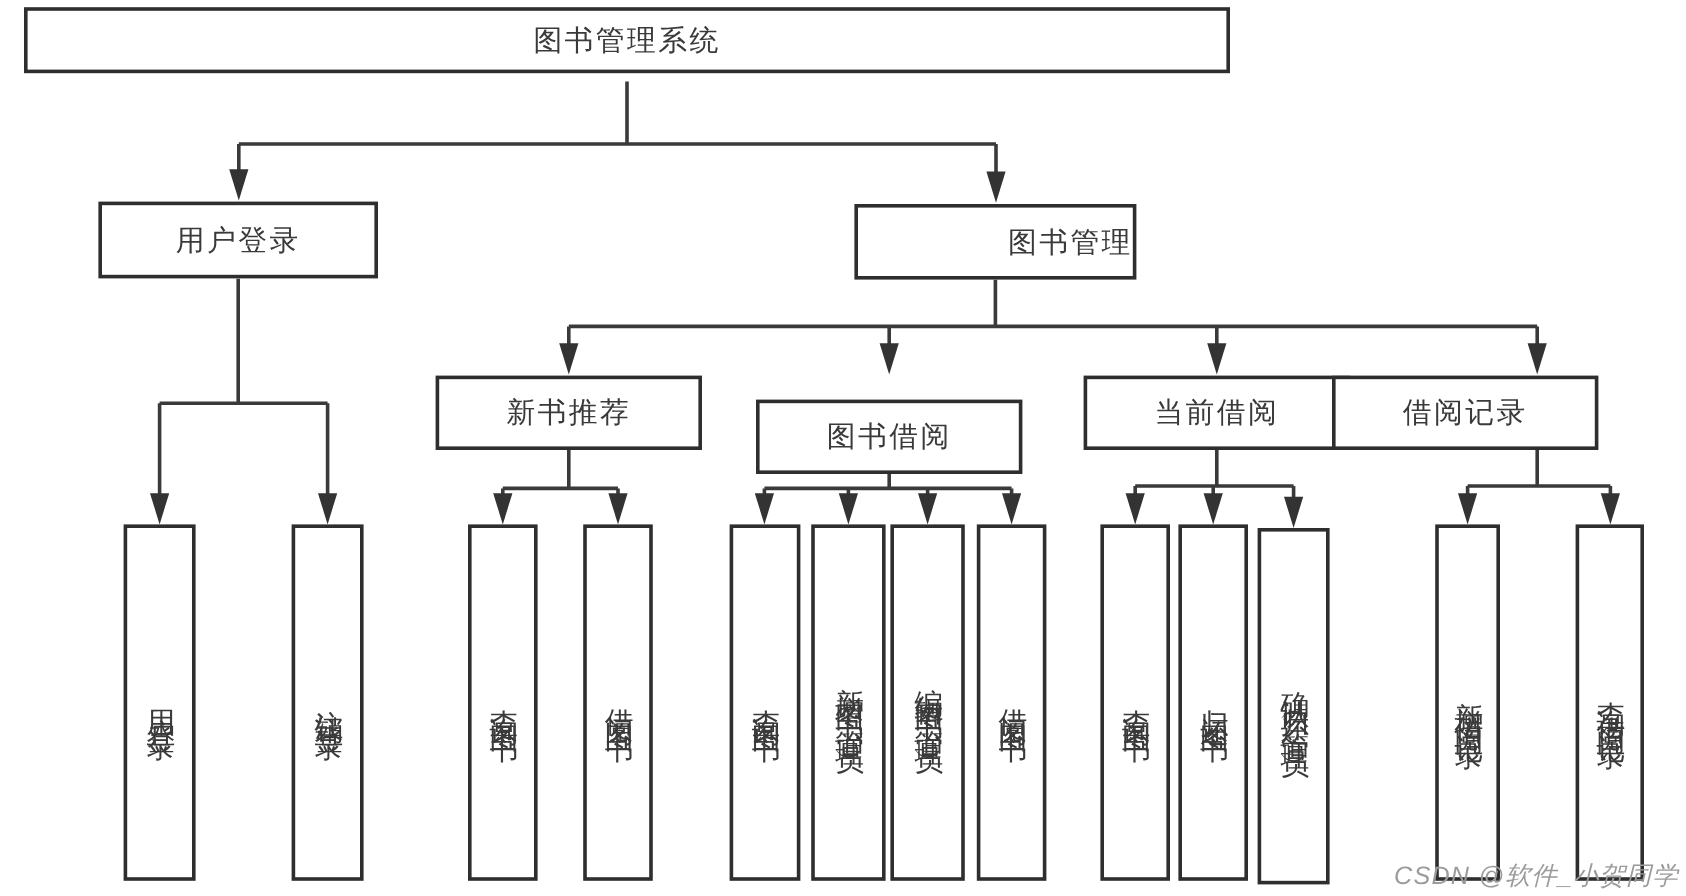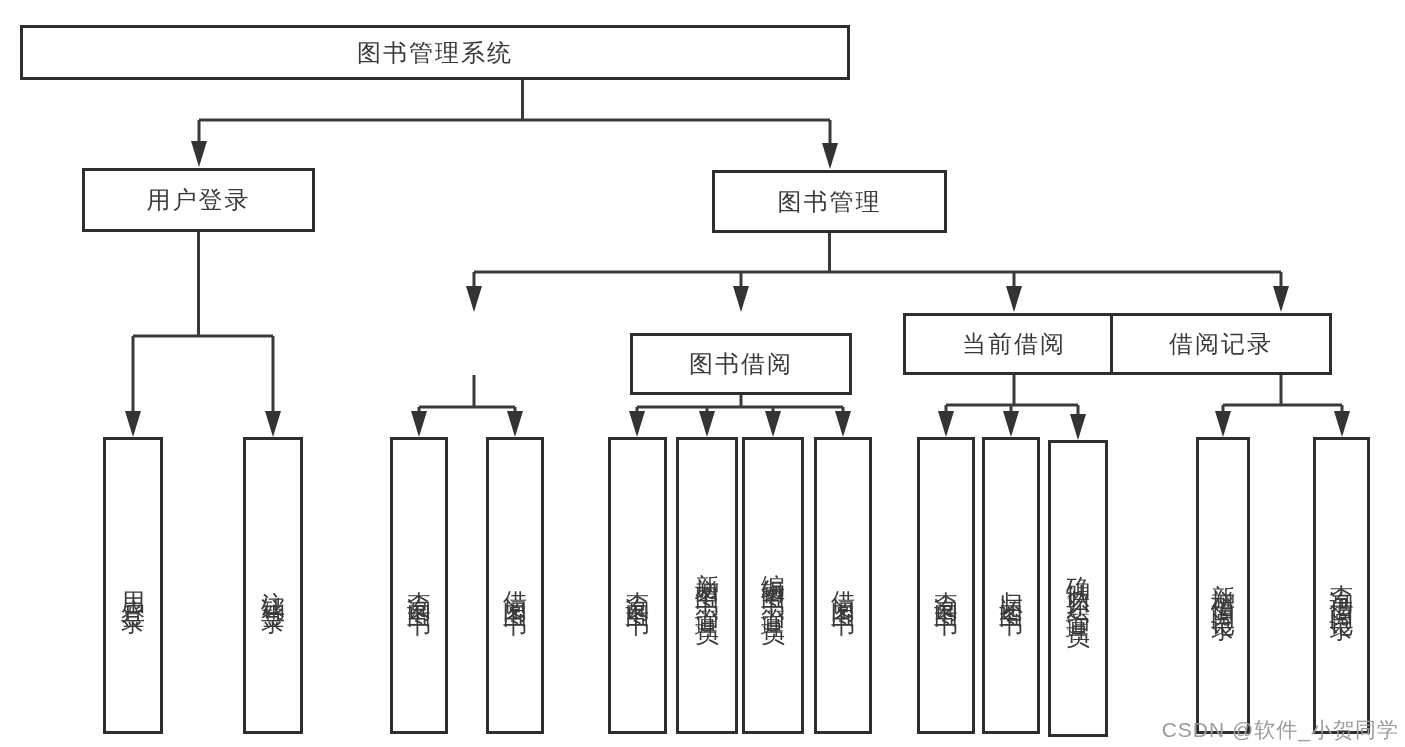--- a/index.html
+++ b/index.html
@@ -55,20 +55,21 @@
     white-space: nowrap;
   }
   .watermark {
     position: absolute;
     right: 6px;
     bottom: 3px;
     font-size: 21px;
     color: #9b9b9b;
     letter-spacing: 1px;
     z-index: 3;
+    font-style: italic;
   }
 </style>
 </head>
 <body>
 
 <div class="canvas">
 
   <svg class="connectors" viewBox="0 0 1405 747" xmlns="http://www.w3.org/2000/svg">
     <g stroke="#3a3a3a" stroke-width="3" fill="none">
 
@@ -102,31 +103,34 @@
       <polygon points="765,411 781,411 773,437"></polygon>
       <polygon points="835,411 851,411 843,437"></polygon>
       <polygon points="938,411 954,411 946,437"></polygon>
       <polygon points="1003,411 1019,411 1011,437"></polygon>
       <polygon points="1070,414 1086,414 1078,440"></polygon>
       <polygon points="1215,411 1231,411 1223,437"></polygon>
       <polygon points="1334,411 1350,411 1342,437"></polygon>
     </g>
   </svg>
 
-  <div class="hbox" style="left:20px; top:25px; width:830px; height:55px;">
+  <div class="hbox" style="left:20px; top:6px; width:1005px; height:55px;">
     <span>图书管理系统</span>
   </div>
 
   <div class="hbox" style="left:82px; top:168px; width:233px; height:64px;">
     <span>用户登录</span>
   </div>
-  <div class="hbox" style="left:712px; top:170px; width:235px; height:63px;">
+  <div class="hbox" style="left:712px; top:170px; width:235px; height:63px;justify-content:flex-end;">
     <span>图书管理</span>
   </div>
 
+  <div class="hbox" style="left:363px; top:313px; width:222px; height:62px;">
+    <span>新书推荐</span>
+  </div>
   <div class="hbox" style="left:630px; top:313px; width:222px; height:62px;margin-top:20px;">
     <span>图书借阅</span>
   </div>
   <div class="hbox" style="left:903px; top:313px; width:222px; height:62px;">
     <span>当前借阅</span>
   </div>
   <div class="hbox" style="left:1110px; top:313px; width:222px; height:62px;">
     <span>借阅记录</span>
   </div>
 

